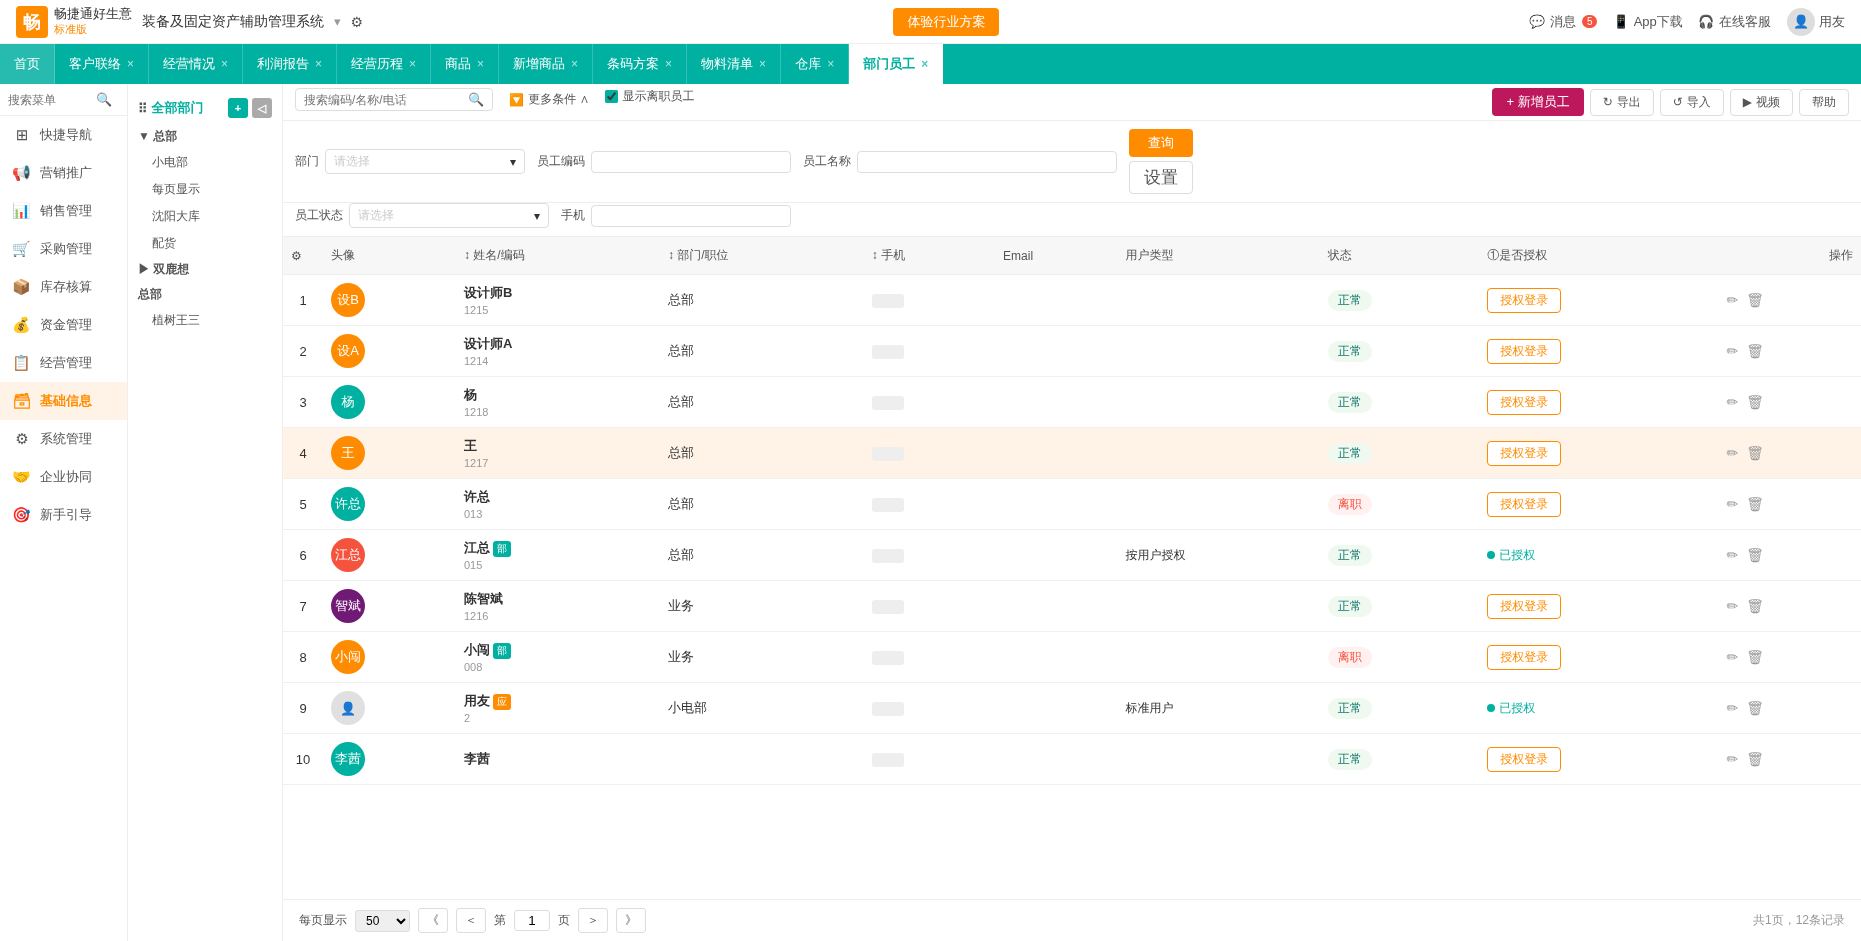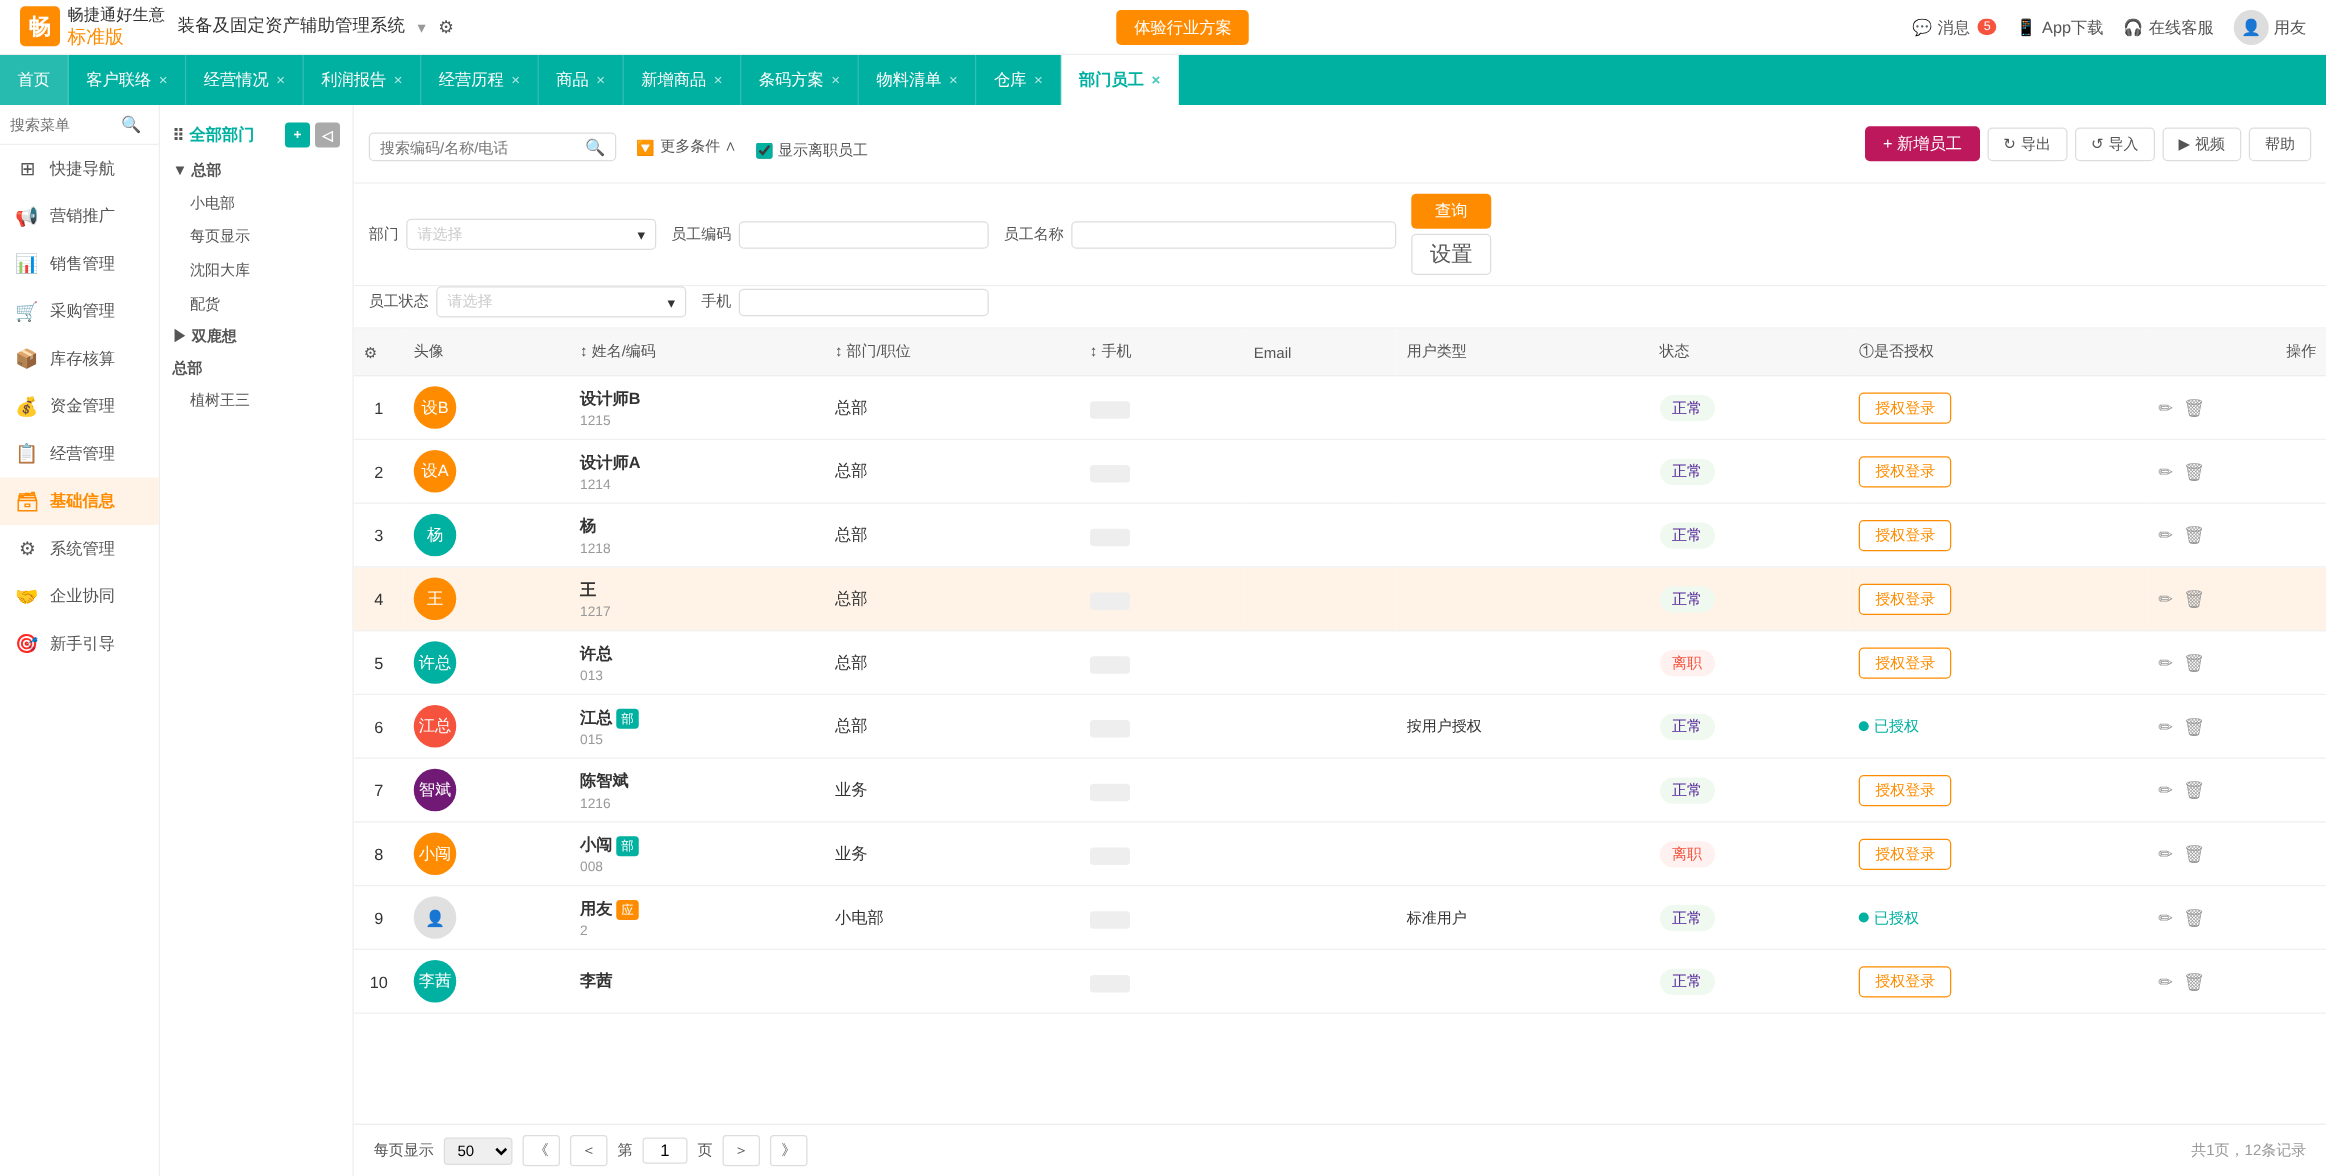--- a/index.html
+++ b/index.html
@@ -9,21 +9,21 @@
     .topbar {
       display: flex; align-items: center; background: #fff;
       height: 44px; padding: 0 16px; border-bottom: 1px solid #eee;
       justify-content: space-between;
     }
     .topbar-left { display: flex; align-items: center; gap: 10px; }
     .logo-area { display: flex; align-items: center; gap: 6px; }
     .logo-icon { width: 32px; height: 32px; background: #ff8c00; border-radius: 4px;
       display: flex; align-items: center; justify-content: center; color: #fff; font-size: 18px; font-weight: bold; }
     .logo-text { font-size: 13px; color: #333; line-height: 1.3; }
-    .logo-sub { font-size: 15px; color: #ff8c00; font-family: Liberation Serif, serif; }
+    .logo-sub { font-size: 11px; color: #ff8c00; font-family: Liberation Serif, serif; }
     .system-title { font-size: 14px; color: #333; }
     .topbar-center { display: flex; align-items: center; gap: 6px; }
     .trial-btn { background: #ff8c00; color: #fff; border: none; border-radius: 4px;
       padding: 5px 14px; font-size: 13px; cursor: pointer; }
     .topbar-right { display: flex; align-items: center; gap: 16px; color: #555; font-size: 13px; }
     .topbar-right-item { display: flex; align-items: center; gap: 4px; cursor: pointer; }
     .badge { background: #f5533d; color: #fff; border-radius: 10px;
       font-size: 10px; padding: 1px 5px; margin-left: 2px; }
     .avatar-circle { width: 28px; height: 28px; border-radius: 50%;
       background: #ddd; display: flex; align-items: center; justify-content: center; color: #999; }
@@ -71,21 +71,21 @@
       background: #00b0a0; color: #fff; font-size: 11px; display: flex;
       align-items: center; justify-content: center; cursor: pointer; }
     .dept-tree-item { padding: 5px 10px 5px 16px; font-size: 12px; color: #555; cursor: pointer; }
     .dept-tree-item.indent1 { padding-left: 24px; }
     .dept-tree-section { padding: 4px 10px; font-size: 12px; color: #555; cursor: pointer; font-weight: bold; }
 
     
     .table-area { flex: 1; display: flex; flex-direction: column; overflow: hidden; padding: 0; }
 
     
-    .toolbar { display: flex; align-items: flex-end; padding: 17px 12px; gap: 8px;
+    .toolbar { display: flex; align-items: flex-start; padding: 4px 12px; gap: 8px;
       background: #fff; border-bottom: 1px solid #eee; flex-wrap: wrap; }
     .search-input-wrap { display: flex; align-items: center; border: 1px solid #ddd;
       border-radius: 4px; padding: 3px 8px; gap: 4px; background: #fff; }
     .search-input-wrap input { border: none; outline: none; font-size: 12px; width: 160px; }
     .toolbar-filter { display: flex; align-items: center; gap: 4px; color: #555;
       font-size: 12px; cursor: pointer; padding: 3px 8px; }
     .toolbar-checkbox { display: flex; align-items: center; gap: 4px; color: #555; font-size: 12px; }
     .toolbar-right { margin-left: auto; display: flex; align-items: center; gap: 6px; }
     .btn-add { background: #be185d; color: #fff; border: none; border-radius: 4px;
       padding: 5px 14px; font-size: 13px; cursor: pointer; }
@@ -118,21 +118,21 @@
     .data-table td { padding: 8px 8px; border-bottom: 1px solid #f0f0f0; color: #333; vertical-align: middle; }
     .data-table tr.highlighted { background: #fff3e8; }
     .row-index { color: #999; text-align: center; }
     .avatar-badge {
       width: 34px; height: 34px; border-radius: 50%;
       display: flex; align-items: center; justify-content: center;
       font-size: 13px; font-weight: normal; color: #fff;
     }
     .status-badge { display: inline-block; padding: 2px 10px; border-radius: 12px;
       font-size: 12px; }
-    .status-normal { background: #f0f9f0; color: #4c1d95; }
+    .status-normal { background: #f0f9f0; color: #0f766e; }
     .status-left { background: #fff1f0; color: #f5533d; }
     .btn-auth { background: #fff; color: #ff8c00; border: 1px solid #ff8c00;
       border-radius: 4px; padding: 3px 12px; font-size: 12px; cursor: pointer; }
     .authorized { color: #00b0a0; font-size: 12px; }
     .dot-auth { display: inline-block; width: 8px; height: 8px; border-radius: 50%;
       background: #00b0a0; margin-right: 4px; }
     .action-btns { display: flex; gap: 8px; color: #999; }
     .action-btn { cursor: pointer; font-size: 14px; }
     .phone-blur { color: #ccc; background: #eee; border-radius: 3px;
       padding: 1px 16px; font-size: 11px; }

